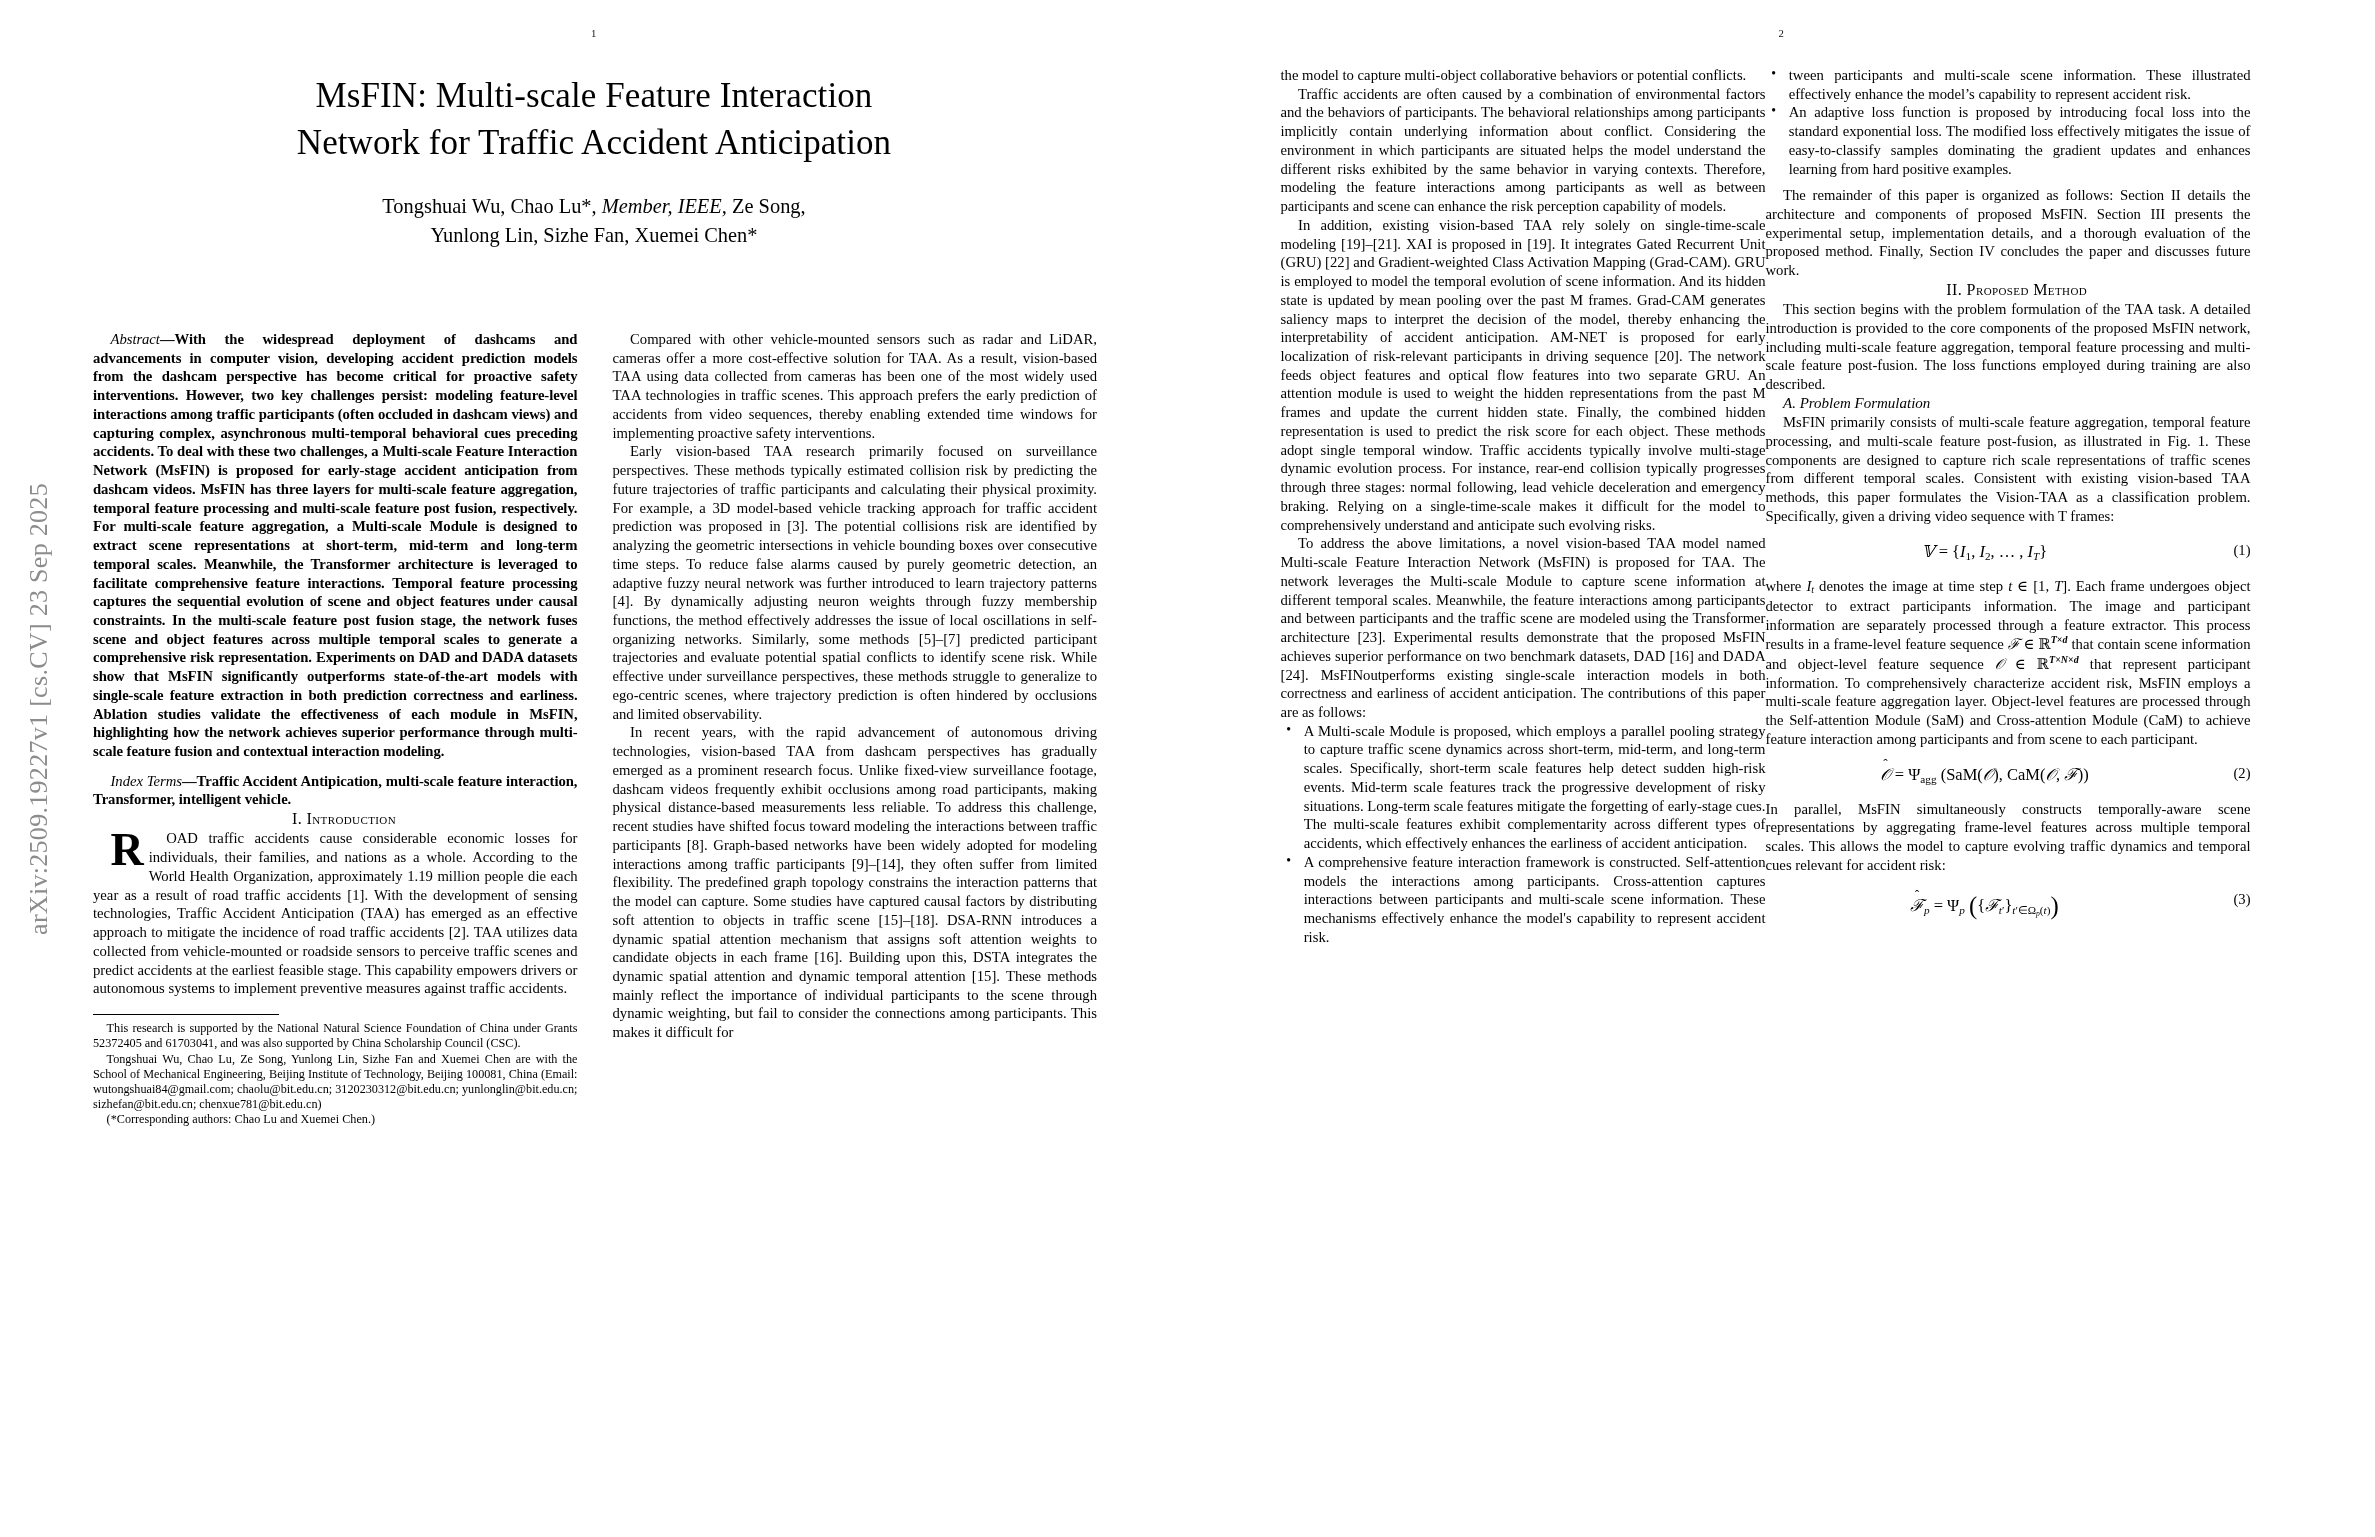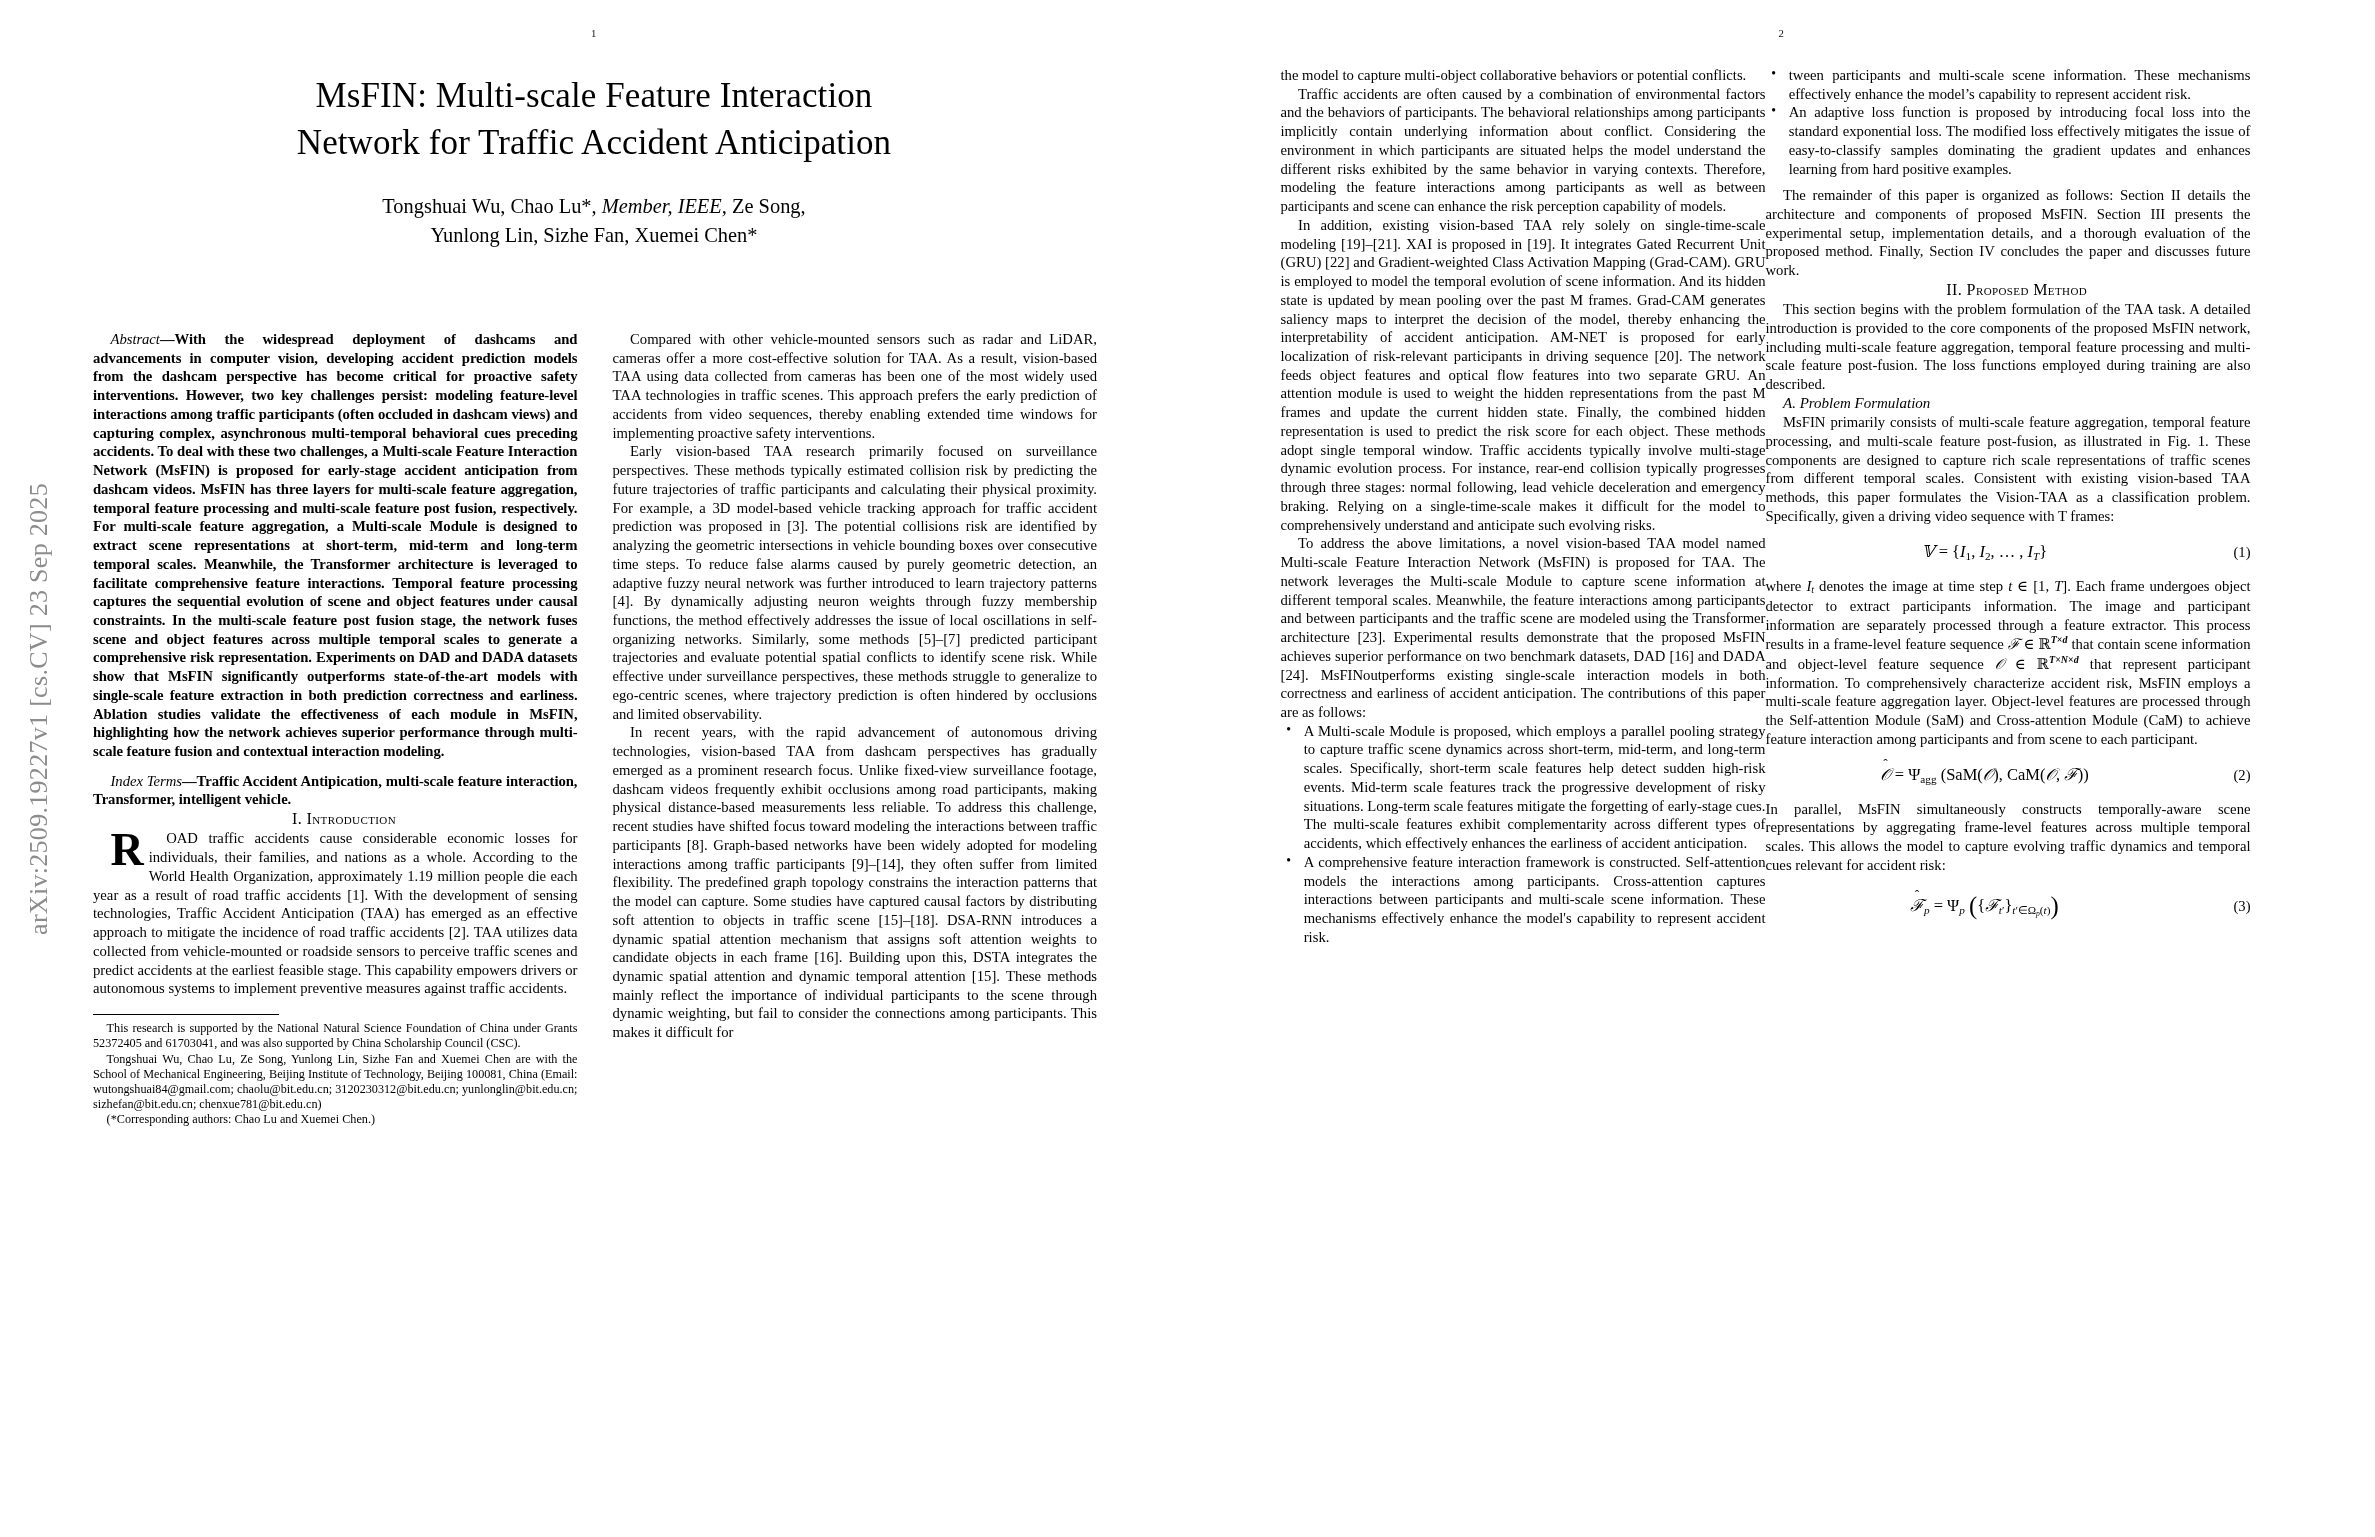--- a/index.html
+++ b/index.html
@@ -163,21 +163,20 @@
   }
   ul.bullets li::before {
     content: "\2022";
     position: absolute;
     left: -15.5px;
     top: -1px;
     font-size: 13.6px;
   }
   .eq {
     display: flex;
-    align-items: center;
     margin: 15.5px 0 13.6px 0;
     text-indent: 0;
     font-family: "Liberation Serif", serif;
   }
   .eq .body {
     flex: 1;
     text-align: center;
     font-size: 16.5px;
   }
   .eq .tag {
@@ -272,21 +271,21 @@
           <li>A Multi-scale Module is proposed, which employs a parallel pooling strategy to capture traffic scene dynamics across short-term, mid-term, and long-term scales. Specifically, short-term scale features help detect sudden high-risk events. Mid-term scale features track the progressive development of risky situations. Long-term scale features mitigate the forgetting of early-stage cues. The multi-scale features exhibit complementarity across different types of accidents, which effectively enhances the earliness of accident anticipation.</li>
           <li>A comprehensive feature interaction framework is constructed. Self-attention models the interactions among participants. Cross-attention captures interactions between participants and multi-scale scene information. These mechanisms effectively enhance the model's capability to represent accident risk.</li>
         </ul>
       </div>
 
       <div class="col">
         <ul class="bullets">
           <li style="list-style:none">
             
             
-            <span>tween participants and multi-scale scene information. These mechanisms effectively enhance the model’s capability to represent accident risk.</span>
+            <span>tween participants and multi-scale scene information. These illustrated effectively enhance the model’s capability to represent accident risk.</span>
           </li>
           <li>An adaptive loss function is proposed by introducing focal loss into the standard exponential loss. The modified loss effectively mitigates the issue of easy-to-classify samples dominating the gradient updates and enhances learning from hard positive examples.</li>
         </ul>
 
         <p style="margin-top:7.8px">The remainder of this paper is organized as follows: Section II details the architecture and components of proposed MsFIN. Section III presents the experimental setup, implementation details, and a thorough evaluation of the proposed method. Finally, Section IV concludes the paper and discusses future work.</p>
 
         <p class="section-head">II.  Proposed Method</p>
 
         <p>This section begins with the problem formulation of the TAA task. A detailed introduction is provided to the core components of the proposed MsFIN network, including multi-scale feature aggregation, temporal feature processing and multi-scale feature post-fusion. The loss functions employed during training are also described.</p>
 

